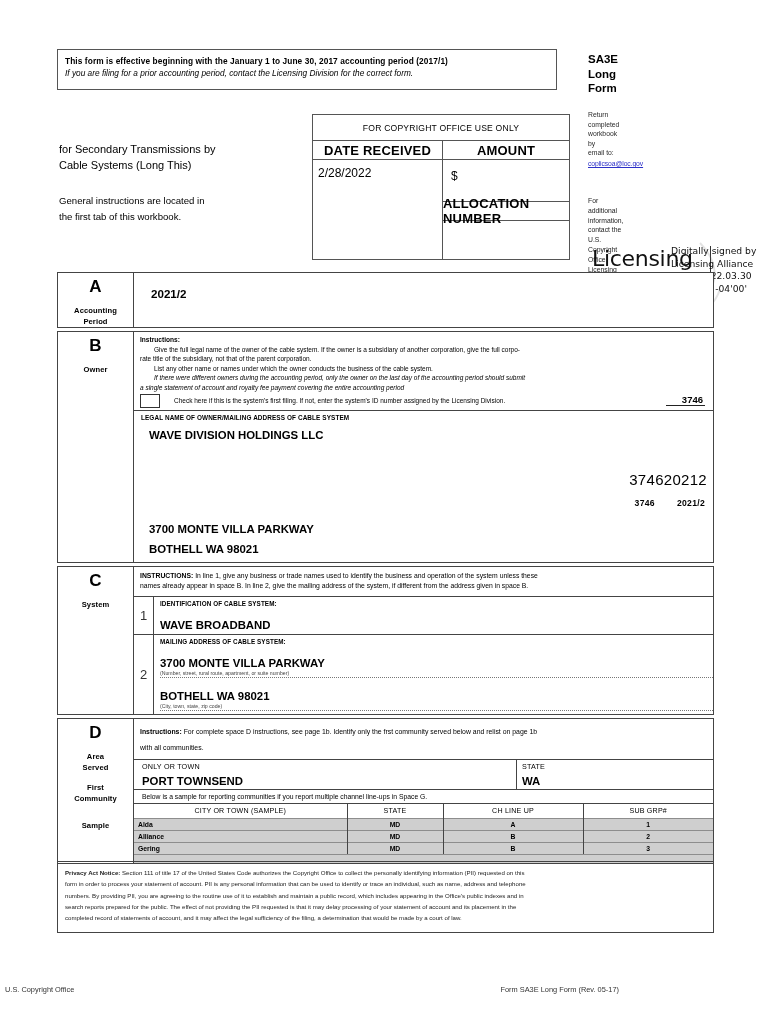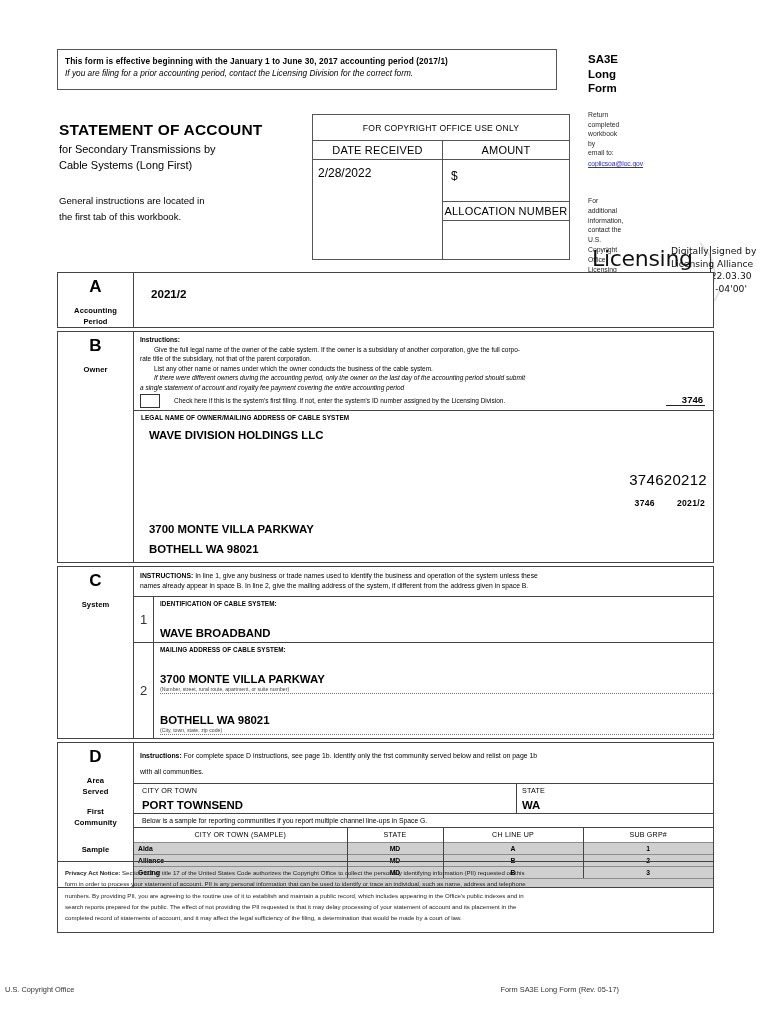--- a/index.html
+++ b/index.html
@@ -33,21 +33,21 @@
   .geninstr { position:absolute; left:59px; top:193px; font-size:9.6px; line-height:16px; }
 
   
   .cob { position:absolute; left:312px; top:114px; width:258px; height:146px; border:1px solid #555; }
   .cob-hdr { height:26px; border-bottom:1px solid #555; display:flex; align-items:center; justify-content:center;
              font-size:8.6px; letter-spacing:.2px; }
   .cob-body { display:flex; height:119px; }
   .cob-left { width:130px; border-right:1px solid #555; }
   .cob-right { flex:1; }
   .cob-sub { height:19px; border-bottom:1px solid #555; display:flex; align-items:center; justify-content:center;
-             font-size:11px; letter-spacing:.2px;}
+             font-size:13px; letter-spacing:.2px;font-weight:bold;}
   .cob-val { padding:6px 0 0 5px; font-size:12px; }
   .amt-box { height:42px; border-bottom:1px solid #555; padding:9px 0 0 8px; font-size:12px; }
 
   
   .sig-name { position:absolute; left:592px; top:246px; font-size:22px; color:#111;
               font-family:"DejaVu Sans", sans-serif; line-height:26px; letter-spacing:-.3px; }
   .sig-line { position:absolute; left:586px; top:273px; width:122px; height:1px; background:#333; }
   .sig-vline { position:absolute; left:710px; top:246px; width:1px; height:72px; background:#333; }
   .sig-swoosh { position:absolute; left:690px; top:241px; width:36px; height:76px; opacity:.18; }
   .sig-meta { position:absolute; left:671px; top:245px; font-size:9.2px; line-height:12.6px;
@@ -89,21 +89,21 @@
   .b-addr2 { position:absolute; left:15px; top:132px; font-size:11.4px; font-weight:bold; }
 
   
   .c-instr { padding:4px 8px 4px 6px; font-size:6.8px; line-height:10.5px; }
   .c-instr b { font-weight:bold; }
   .c-row { display:flex; border-top:1px solid #444; }
   .c-num { width:20px; flex:0 0 20px; border-right:1px solid #444; font-size:13px; color:#333;
            display:flex; align-items:center; justify-content:center; }
   .c-cell { flex:1; padding:3px 0 3px 6px; }
   .c-lbl { font-size:6.3px; font-weight:bold; letter-spacing:.1px; }
-  .c-val { font-size:11.4px; font-weight:bold; margin-top:20px; }
+  .c-val { font-size:11.4px; font-weight:bold; margin-top:12px; }
   .c-val.thin { font-weight:bold; }
   .c-hint { font-size:5.2px; color:#444; border-bottom:1px dotted #777; padding-bottom:1px; margin-top:1px; }
 
   
   .d-instr { padding:5px 8px 3px 6px; font-size:6.9px; line-height:16px; }
   .d-tbl { border-top:1px solid #444; }
   .d-r { display:flex; }
   .d-city { flex:1; border-right:1px solid #444; padding:2px 0 2px 8px; }
   .d-state { width:196px; flex:0 0 196px; padding:2px 0 2px 5px; }
   .d-hl { font-size:7.2px; letter-spacing:.2px; }
@@ -151,24 +151,23 @@
     <div>email to:</div>
   </div>
   <a class="emaillink" href="#">coplicsoa@loc.gov</a>
   <div class="addl">
     <div>For additional information,</div>
     <div>contact the U.S. Copyright</div>
     <div>Office Licensing Division at:  Tel:</div>
     <div>(202) 707-8150</div>
   </div>
 
-  <div class="soa">STATEMENT OF ACCOUNT</div>
   <div class="soa-sub">
     <div>for Secondary Transmissions by</div>
-    <div>Cable Systems (Long First)</div>
+    <div>Cable Systems (Long This)</div>
   </div>
   <div class="geninstr">
     <div>General instructions are located in</div>
     <div>the first tab of this workbook.</div>
   </div>
 
   <div class="cob">
     <div class="cob-hdr">FOR COPYRIGHT OFFICE USE ONLY</div>
     <div class="cob-body">
       <div class="cob-left">
@@ -290,21 +289,21 @@
         <div class="letsub">Community</div>
         <div class="letsub sp2">Sample</div>
       </div>
       <div class="body">
         <div class="d-instr">
           <div><b>Instructions:</b><span> For complete space D instructions, see page 1b. Identify only the frst community served below and relist on page 1b</span></div>
           <div>with all communities.</div>
         </div>
         <div class="d-tbl">
           <div class="d-r">
-            <div class="d-city d-hl">CITY OR TOWN</div>
+            <div class="d-city d-hl">ONLY OR TOWN</div>
             <div class="d-state d-hl">STATE</div>
           </div>
           <div class="d-r">
             <div class="d-city d-hv">PORT TOWNSEND</div>
             <div class="d-state d-hv">WA</div>
           </div>
         </div>
         <div class="d-note">Below is a sample for reporting communities if you report multiple channel line-ups in Space G.</div>
         <table class="d-sample">
           <thead>

